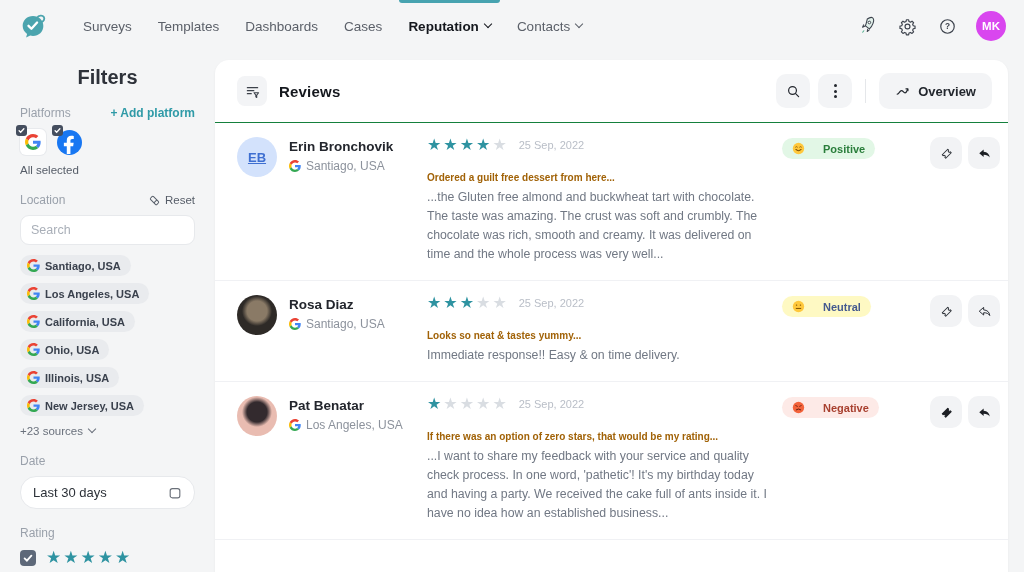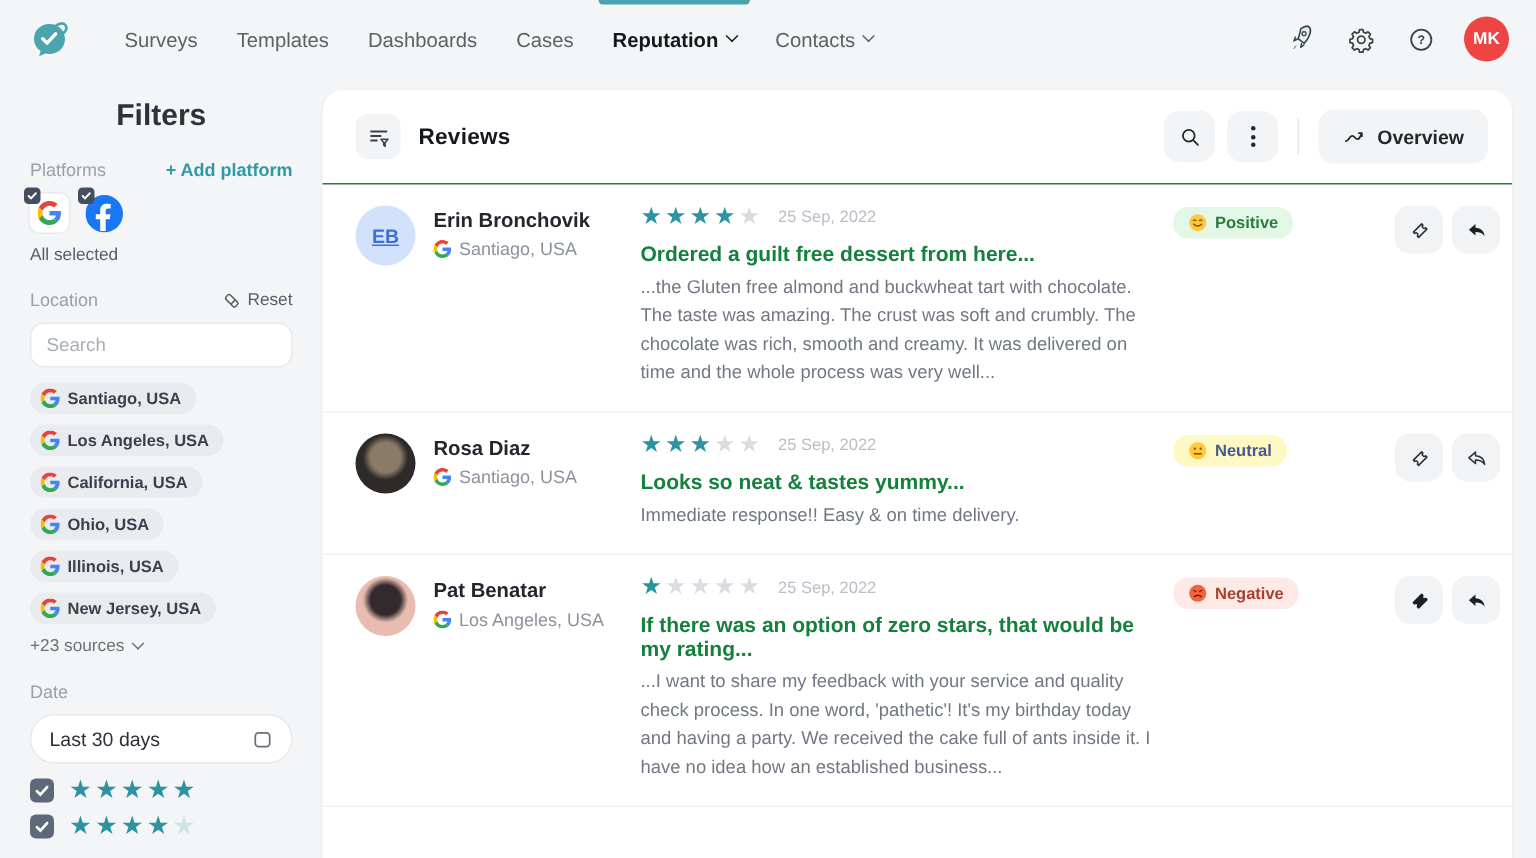--- a/index.html
+++ b/index.html
@@ -12,21 +12,21 @@
   .nav-items { display:flex; margin-left:22px; }
   .nav-item { display:flex; align-items:center; height:52px; position:relative; padding:0 13px;
               font-size:13.5px; color:#5b6069; cursor:pointer; white-space:nowrap; }
   .nav-item.active { color:#14171d; font-weight:700; }
   .nav-item.active::before { content:''; position:absolute; top:0; left:4px; right:4px; height:3px;
               background:#47a3b0; border-radius:0 0 3px 3px; }
   .chev { width:6px; height:6px; border-right:1.5px solid currentColor; border-bottom:1.5px solid currentColor;
           transform:rotate(45deg); display:inline-block; margin-left:6px; margin-top:-4px; }
   .nav-right { margin-left:auto; display:flex; align-items:center; gap:18px; }
   .nav-ic { width:22px; height:22px; display:flex; align-items:center; justify-content:center; cursor:pointer; }
-  .avatar-mk { width:30px; height:30px; border-radius:50%; background:#ef4444; color:#fff; font-size:11.5px;
+  .avatar-mk { width:30px; height:30px; border-radius:50%; background:#d946ef; color:#fff; font-size:11.5px;
                font-weight:700; display:flex; align-items:center; justify-content:center; cursor:pointer; }
 
   
   .sidebar { position:absolute; left:0; top:52px; width:215px; bottom:0; padding:14px 20px 0 20px; }
   .sb-title { font-size:20px; font-weight:700; color:#2e323a;text-align:center; }
   .sb-label { font-size:12px; color:#9aa1ab; }
   .sb-row { display:flex; align-items:center; justify-content:space-between; }
   .link-teal { font-size:12px; color:#2f9aa7; font-weight:600; cursor:pointer; }
   .platform-icons { display:flex; gap:10px; margin-top:9px; }
   .platform-box { width:26px; height:26px; background:#fff; border-radius:6px; box-shadow:0 0 0 1px #e8eaed;
@@ -80,23 +80,23 @@
   .review-row { padding-top:14px; padding-bottom:16px; align-items:start; }
   .review-row + .review-row { border-top:1px solid #f0f1f4; }
   .reviewer { display:flex; align-items:flex-start; }
   .r-avatar { width:40px; height:40px; border-radius:50%; flex:none; display:flex; align-items:center;
               justify-content:center; font-size:13px; font-weight:700;text-decoration:underline; }
   .r-info { margin-left:12px; padding-top:2px; }
   .r-name { font-size:13.5px; font-weight:600; color:#23262d; }
   .r-loc { display:flex; align-items:center; gap:5px; margin-top:5px; font-size:12px; color:#8c929c; }
   .stars-line { display:flex; align-items:center; }
   .r-date { margin-left:10px; font-size:11px; color:#b9bec7; }
-  .r-title { margin-top:8px; font-size:14px; font-weight:700; color:#15803d; max-width:345px; }
+  .r-title { margin-top:19px; font-size:10px; font-weight:700; color:#a16207; max-width:345px; }
   .r-body { margin-top:5px; font-size:12.3px; color:#717884; line-height:1.55; max-width:348px; }
-  .pill { display:inline-flex; align-items:center; gap:5px; border-radius:12px; padding:4px 10px;
+  .pill { display:inline-flex; align-items:center; gap:18px; border-radius:12px; padding:4px 10px;
           font-size:11px; font-weight:700; margin-top:1px; }
   .actions { display:flex; gap:6px; }
   .act-btn { width:32px; height:32px; background:#f2f3f5; border-radius:10px; border:none; cursor:pointer;
              display:flex; align-items:center; justify-content:center; }
 </style>
 </head>
 <body>
 
 <div class="topnav">
   <span class="logo">
@@ -265,20 +265,21 @@
   </div>
 
   <div class="sb-label mt18">Date</div>
   <div class="date-input">
     <span>Last 30 days</span>
     <svg viewBox="0 0 16 16" width="14" height="14">
         <rect x="2.5" y="3" width="11" height="10.5" rx="2.5" fill="none" stroke="#6a7079" stroke-width="1.3"></rect>
       </svg>
   </div>
 
+  <div class="sb-label mt18">Rating</div>
   <div class="rating-rows">
       <div class="rating-row">
         <span class="cb">
           <svg viewBox="0 0 10 10" width="10" height="10">
             <path d="M1.6 5.4l2.3 2.3 4.5-5" fill="none" stroke="#fff" stroke-width="1.8" stroke-linecap="round"></path>
           </svg>
         </span>
         <span class="stars side-stars"><b>★</b><b>★</b><b>★</b><b>★</b><b>★</b></span>
       </div>
       <div class="rating-row">

